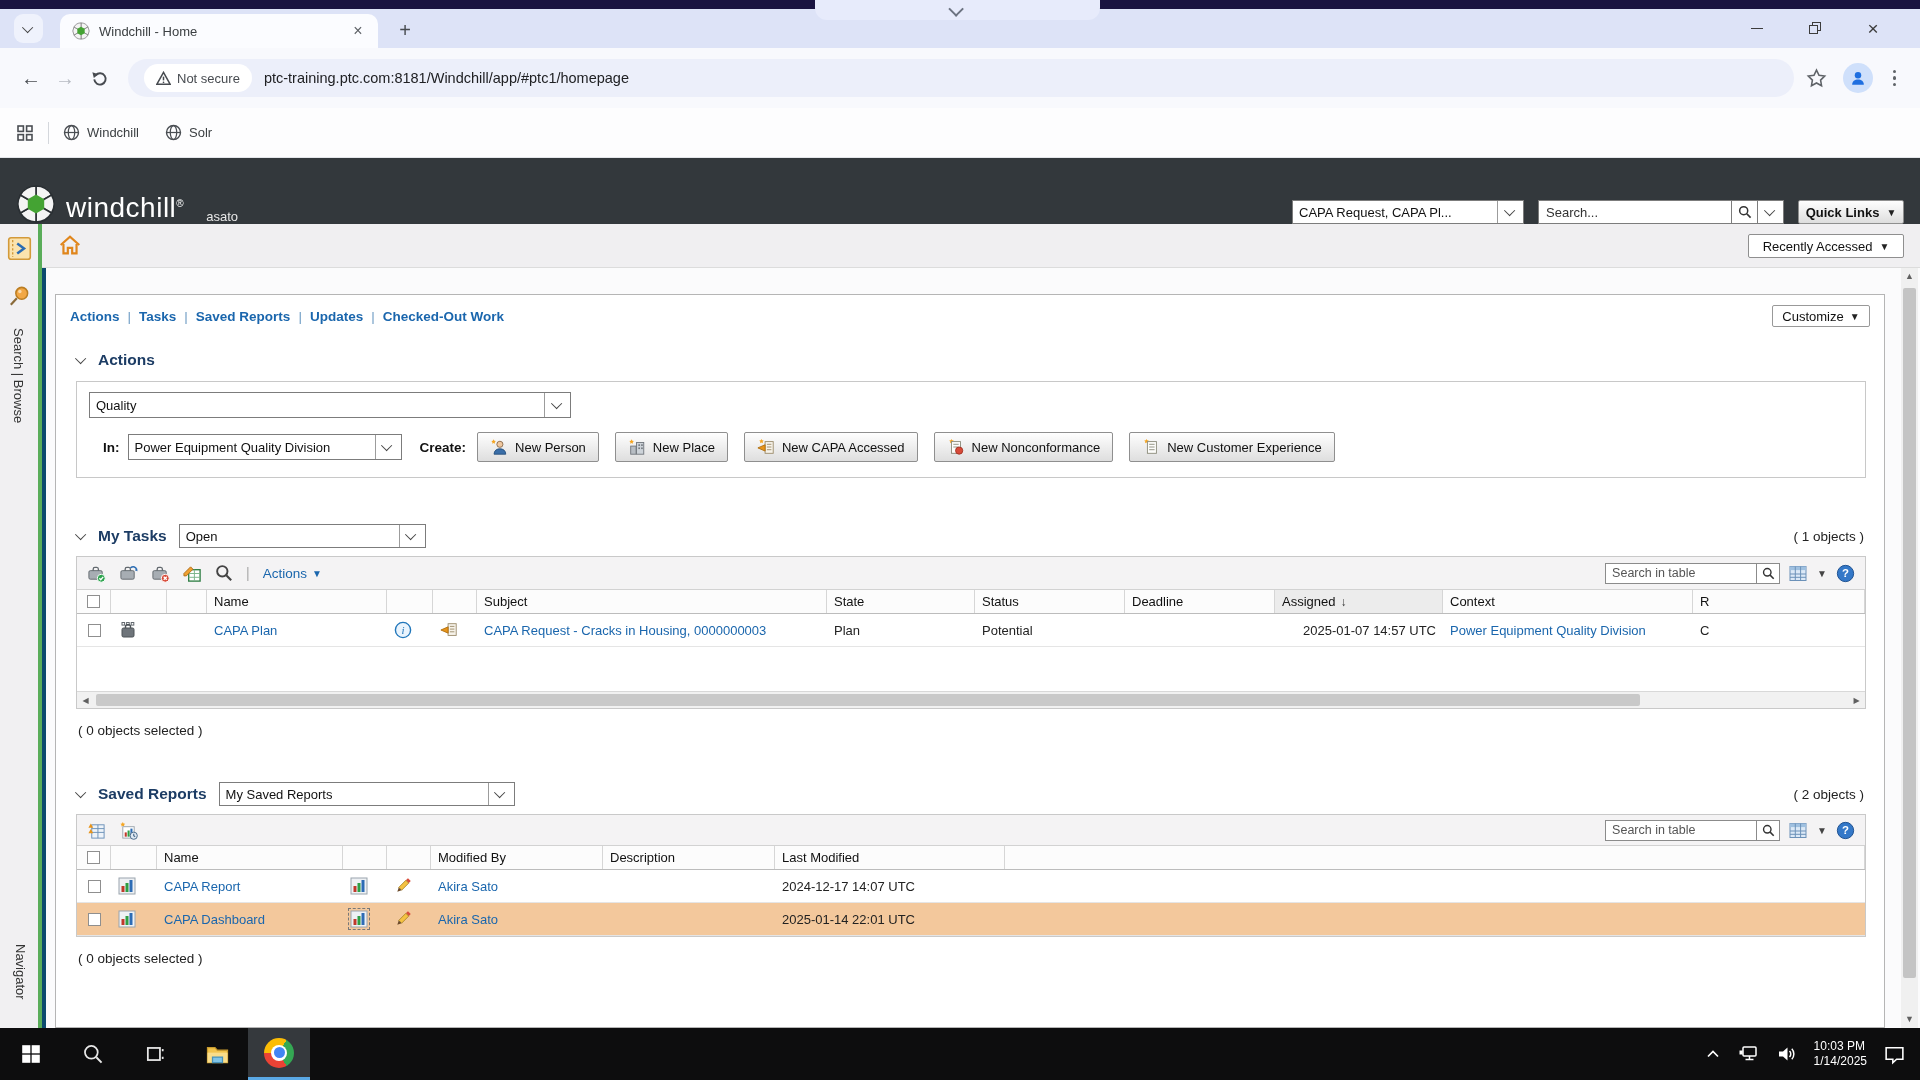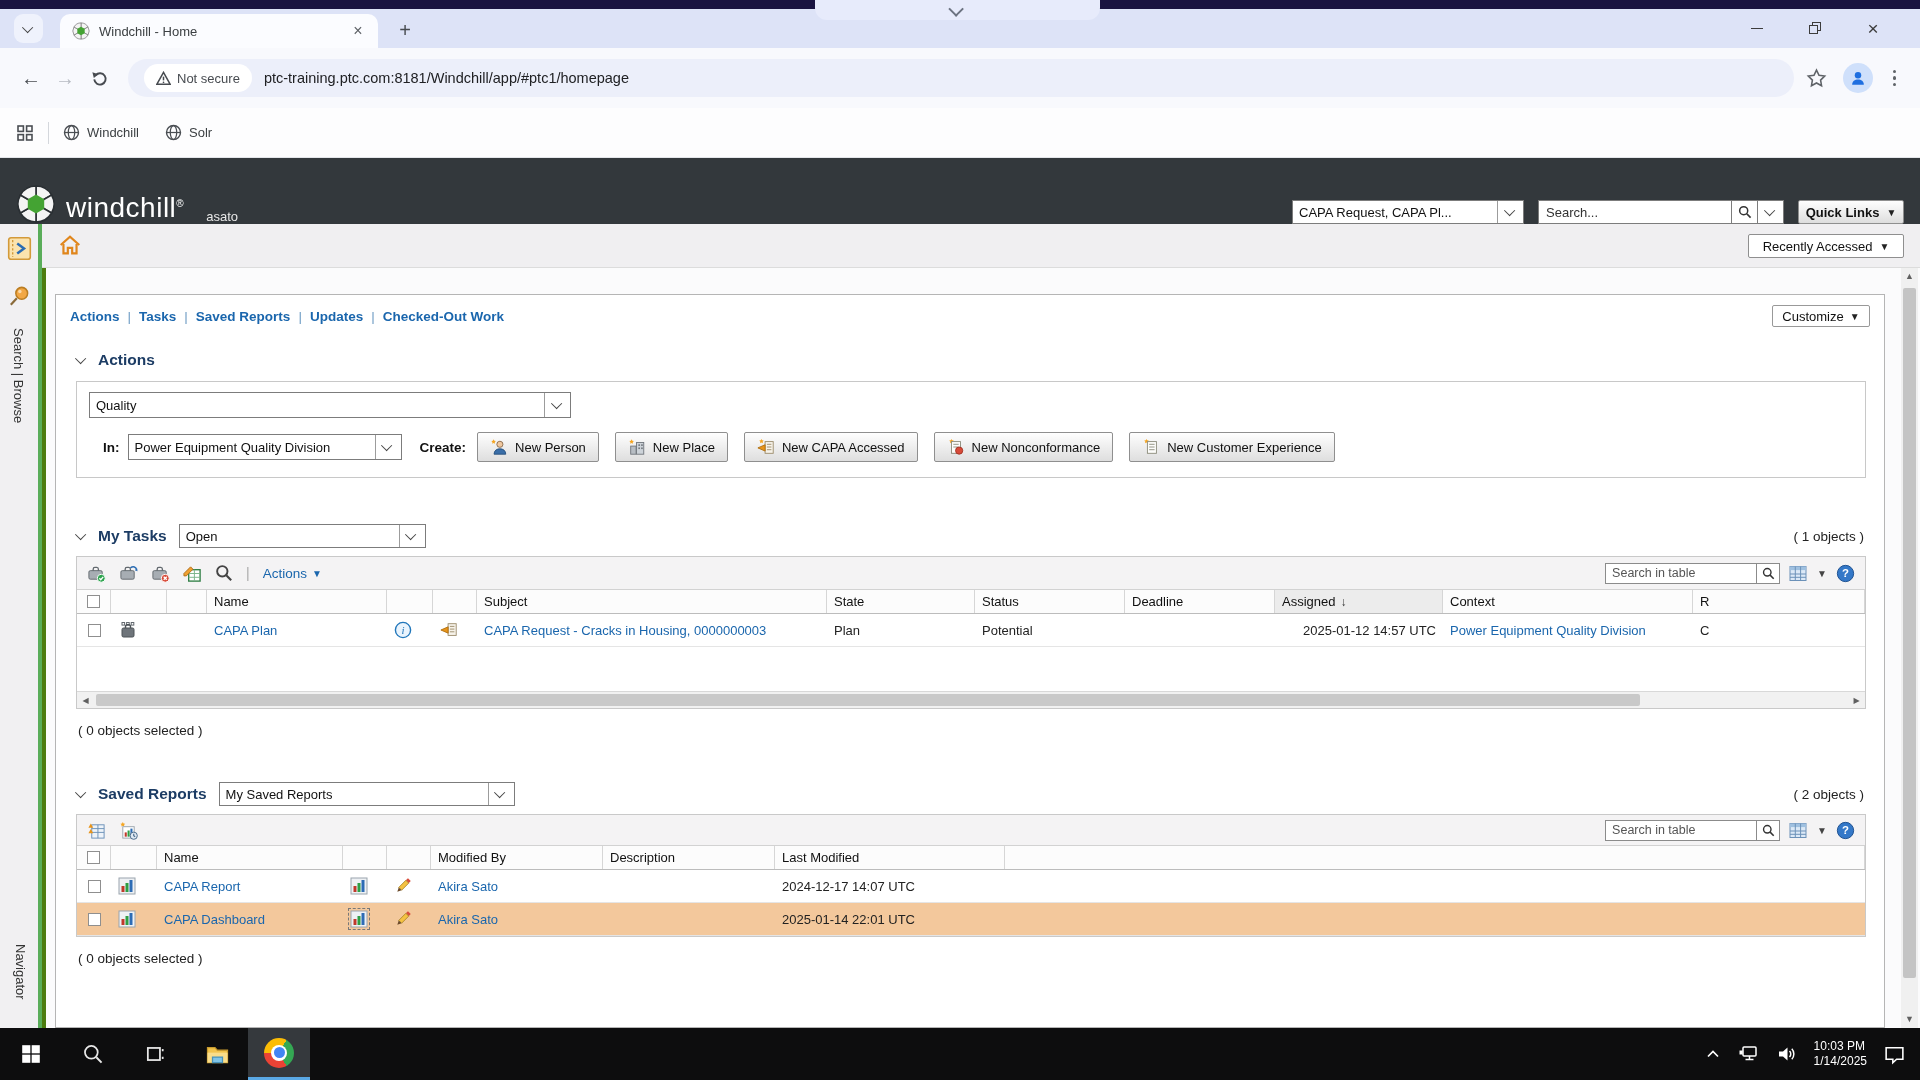--- a/index.html
+++ b/index.html
@@ -1,17 +1,17 @@
 <!DOCTYPE html>
 <html><head>
 <meta charset="utf-8">
 <style>
   * { margin:0; padding:0; box-sizing:border-box; }
   body { font-family:"Liberation Sans", sans-serif; background:#000; }
-  .screen { position:relative; width:1920px; height:1080px; background:#4d7c0f; overflow:hidden; font-family:"Liberation Sans", sans-serif; }
+  .screen { position:relative; width:1920px; height:1080px; background:#0c4a6e; overflow:hidden; font-family:"Liberation Sans", sans-serif; }
 
   
   .sys-strip { position:absolute; left:0; top:0; width:1920px; height:9px; background:#1a1441; z-index:5; }
   .sys-pill { position:absolute; left:815px; top:0; width:285px; height:20px; background:#e7ebfb; border-radius:0 0 12px 12px; z-index:6; display:flex; align-items:center; justify-content:center; }
   .chev { width:11px; height:11px; border-left:2px solid #6b7280; border-bottom:2px solid #6b7280; transform:rotate(-45deg) translateY(-2px); display:inline-block; }
   .chev.sm { width:8px; height:8px; border-width:1.6px; border-color:#444; }
 
   
   .tabstrip { position:absolute; left:0; top:9px; width:1920px; height:39px; background:#dde3f7; }
   .tab-search-btn { position:absolute; left:14px; top:5px; width:29px; height:29px; background:#eff2fc; border-radius:9px; display:flex; align-items:center; justify-content:center; }
@@ -575,21 +575,21 @@
               <line x1="11" y1="12" x2="16" y2="12" stroke="#9a8a6a"></line>
             <polygon points="1,10 9,6.5 9,13.5" fill="#e8941a" stroke="#b06f10"></polygon>
           </svg>
         </div>
         <div>
             <a class="tlink" href="#">CAPA Request - Cracks in Housing, 0000000003</a>
           </div>
         <div>Plan</div>
         <div>Potential</div>
         <div></div>
-        <div class="right-al">2025-01-12 14:57 UTC</div>
+        <div class="right-al">2025-01-07 14:57 UTC</div>
         <div>
             <a class="tlink" href="#">Power Equipment Quality Division</a>
           </div>
         <div>C</div>
       </div>
 
       <div class="tbl-empty"></div>
       <div class="hscroll">
         <span class="arr">◀</span>
         <span class="track">

